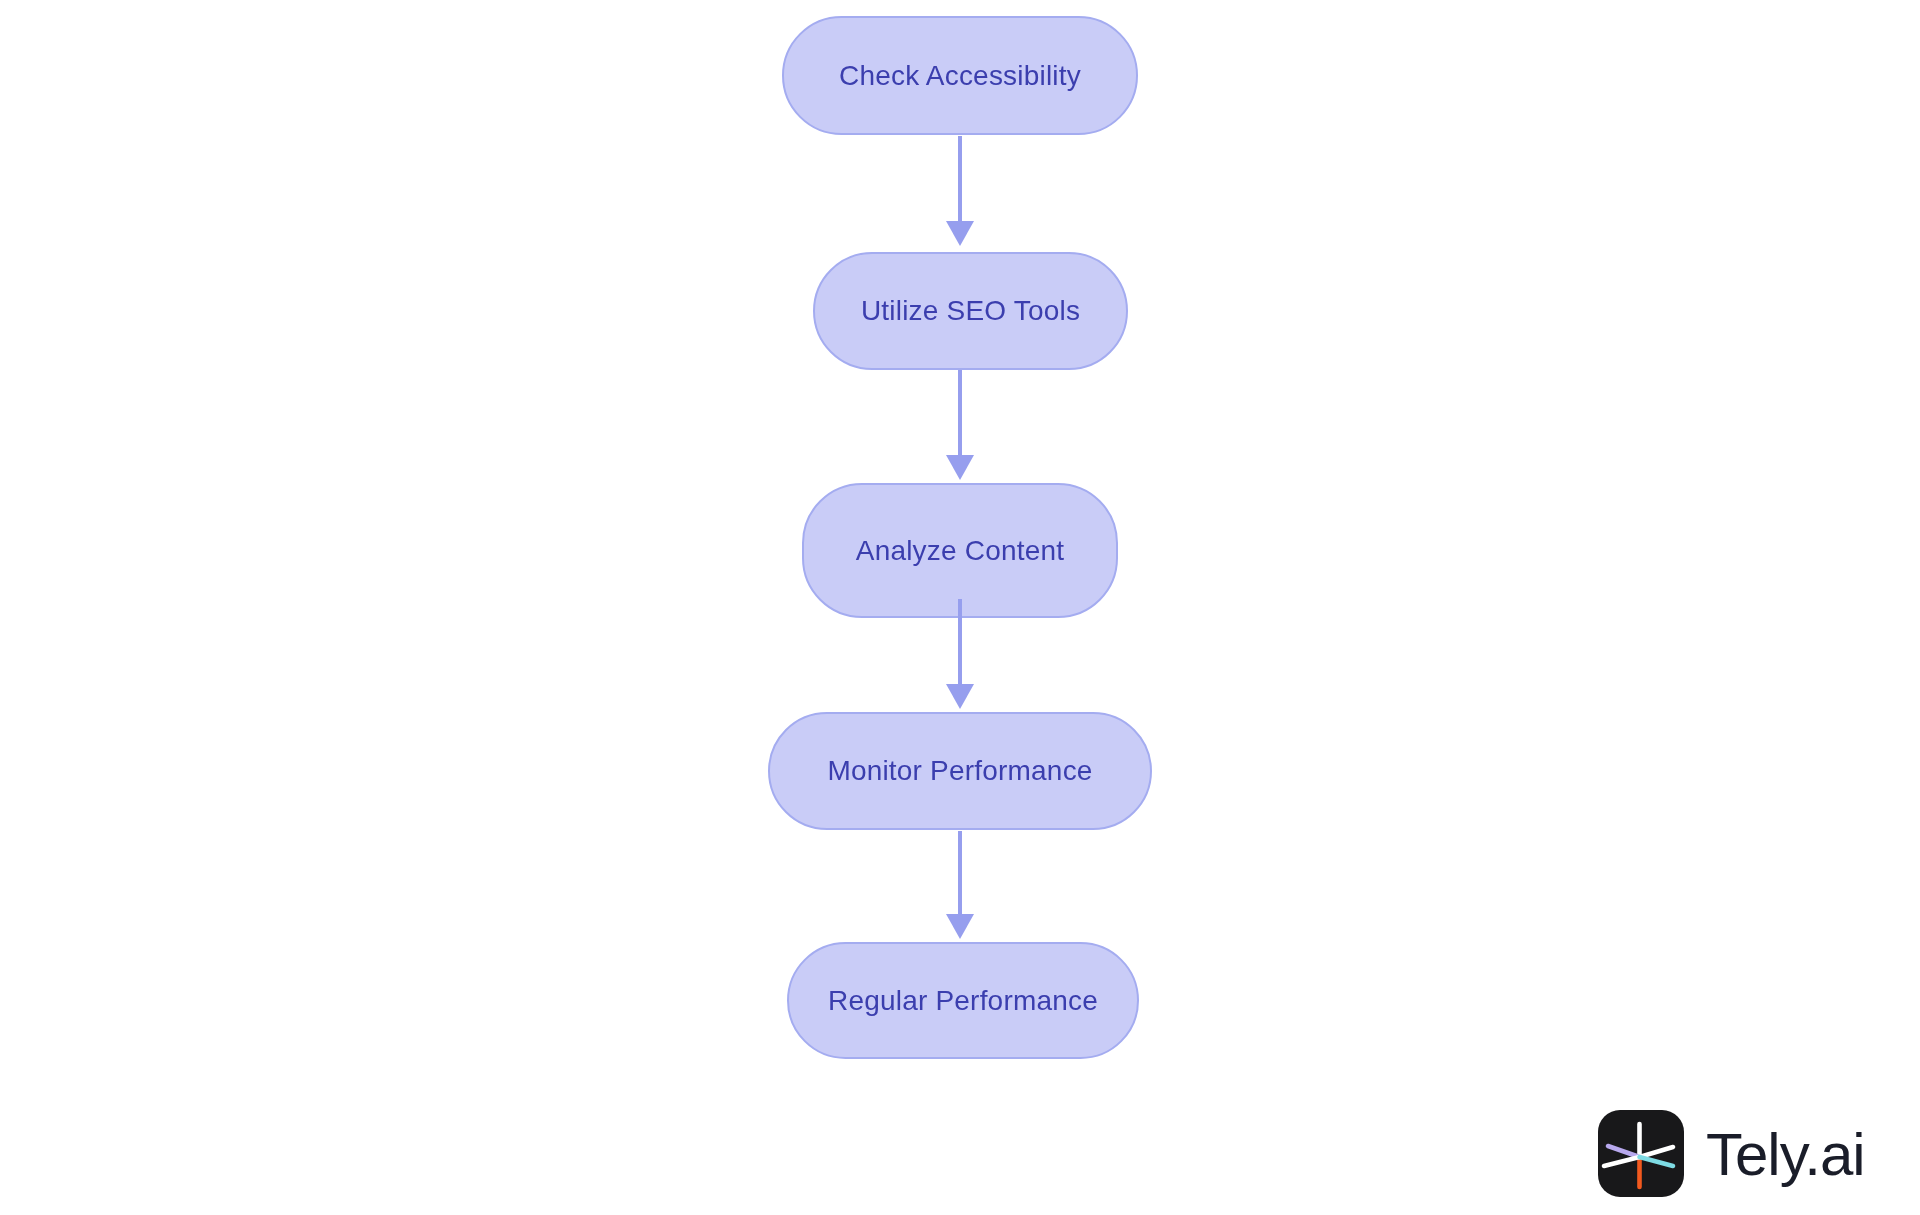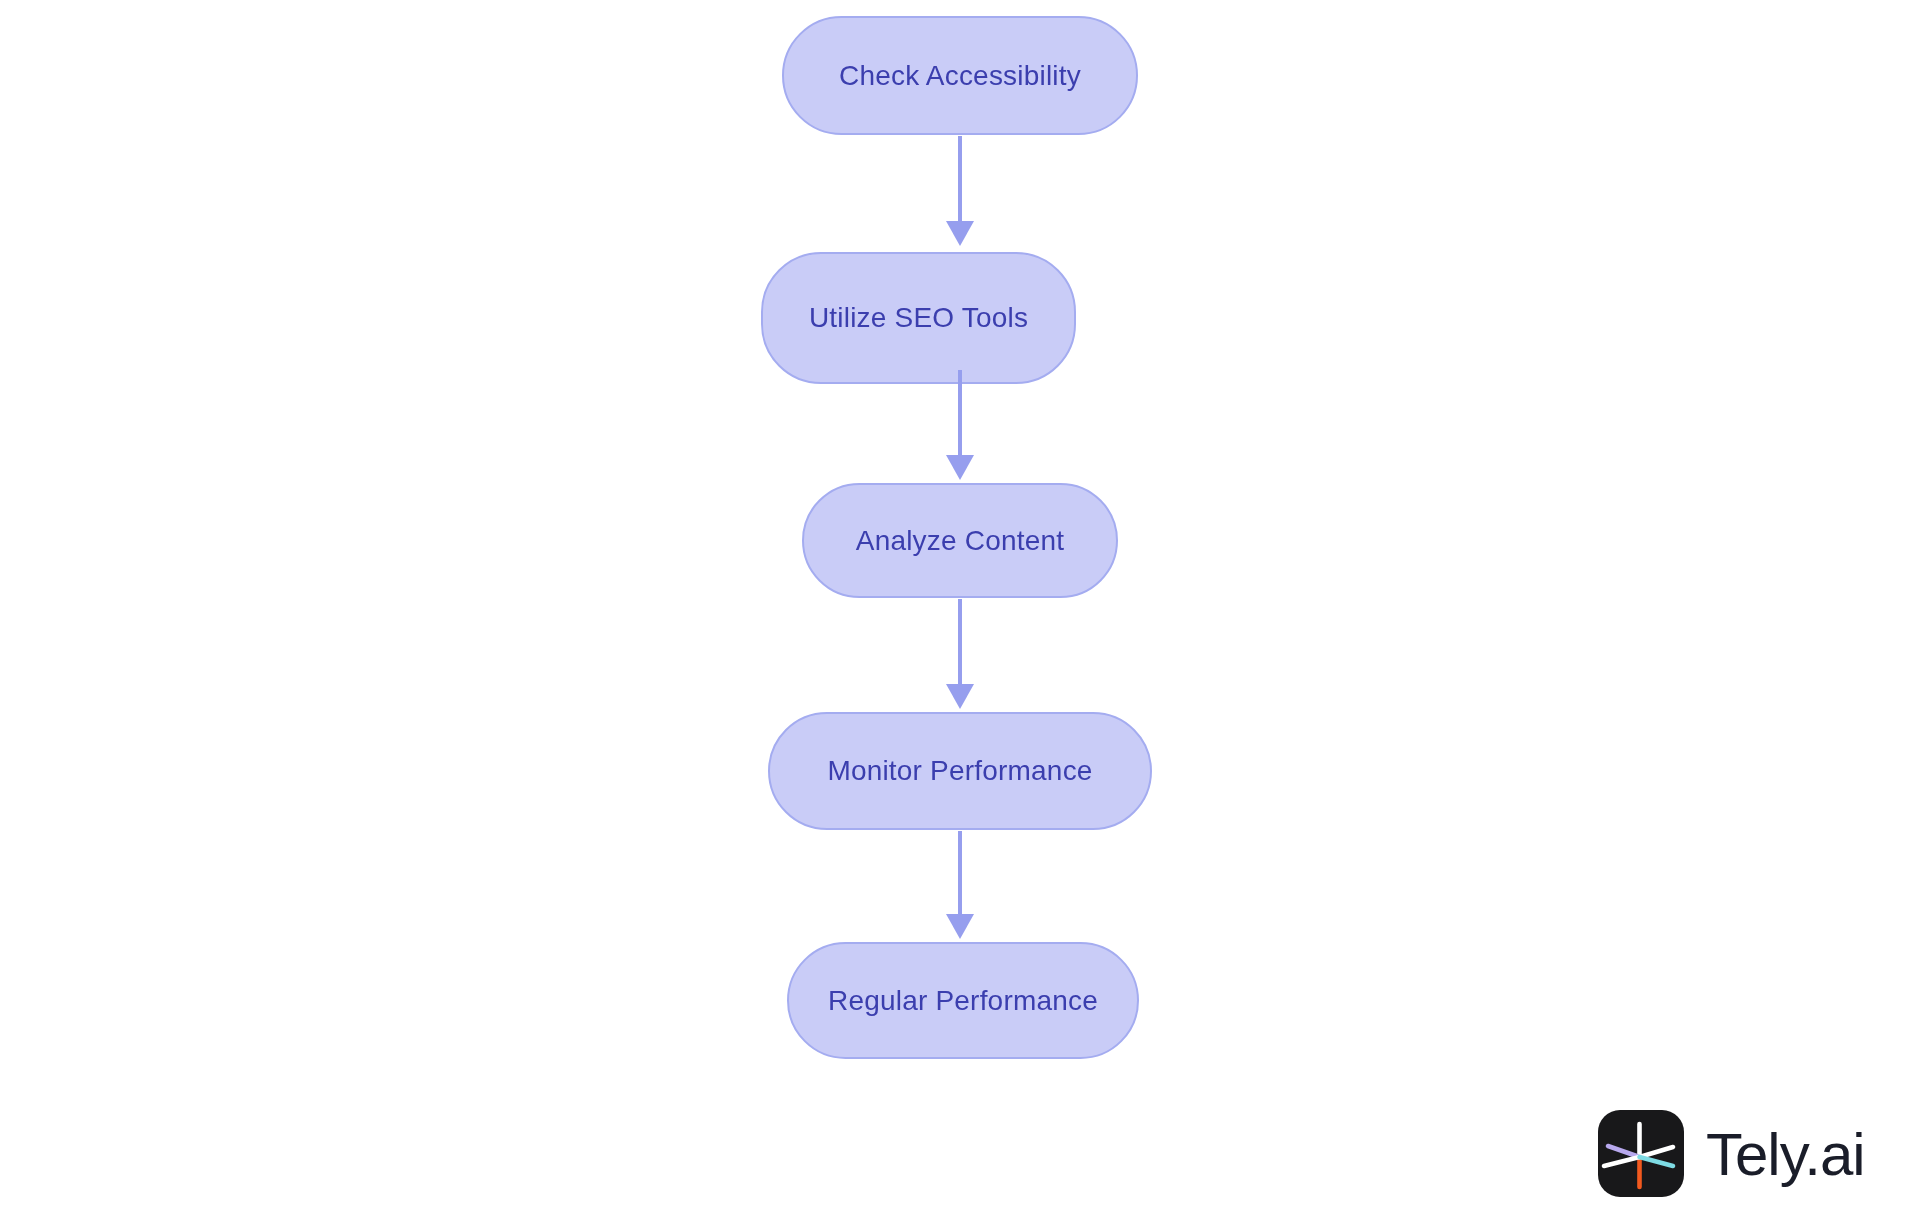--- a/index.html
+++ b/index.html
@@ -25,22 +25,22 @@
     border-radius: 60px;
     display: flex;
     align-items: center;
     justify-content: center;
     color: #3b3eae;
     font-size: 28px;
     letter-spacing: 0.2px;
     white-space: nowrap;
   }
   #node-1 { left: 782px; top:  16px; width: 356px; height: 119px; }
-  #node-2 { left: 761px; top: 252px; width: 315px; height: 132px; }
-  #node-3 { left: 802px; top: 483px; width: 316px; height: 115px; }
+  #node-2 { left: 813px; top: 252px; width: 315px; height: 118px; }
+  #node-3 { left: 802px; top: 483px; width: 316px; height: 135px; }
   #node-4 { left: 768px; top: 712px; width: 384px; height: 118px; text-align: center; }
   #node-5 { left: 787px; top: 942px; width: 352px; height: 117px; }
 
   
   .arrow {
     position: absolute;
     left: 946px;           
     width: 28px;
   }
   #arrow-1 { top: 136px; height: 110px; }

